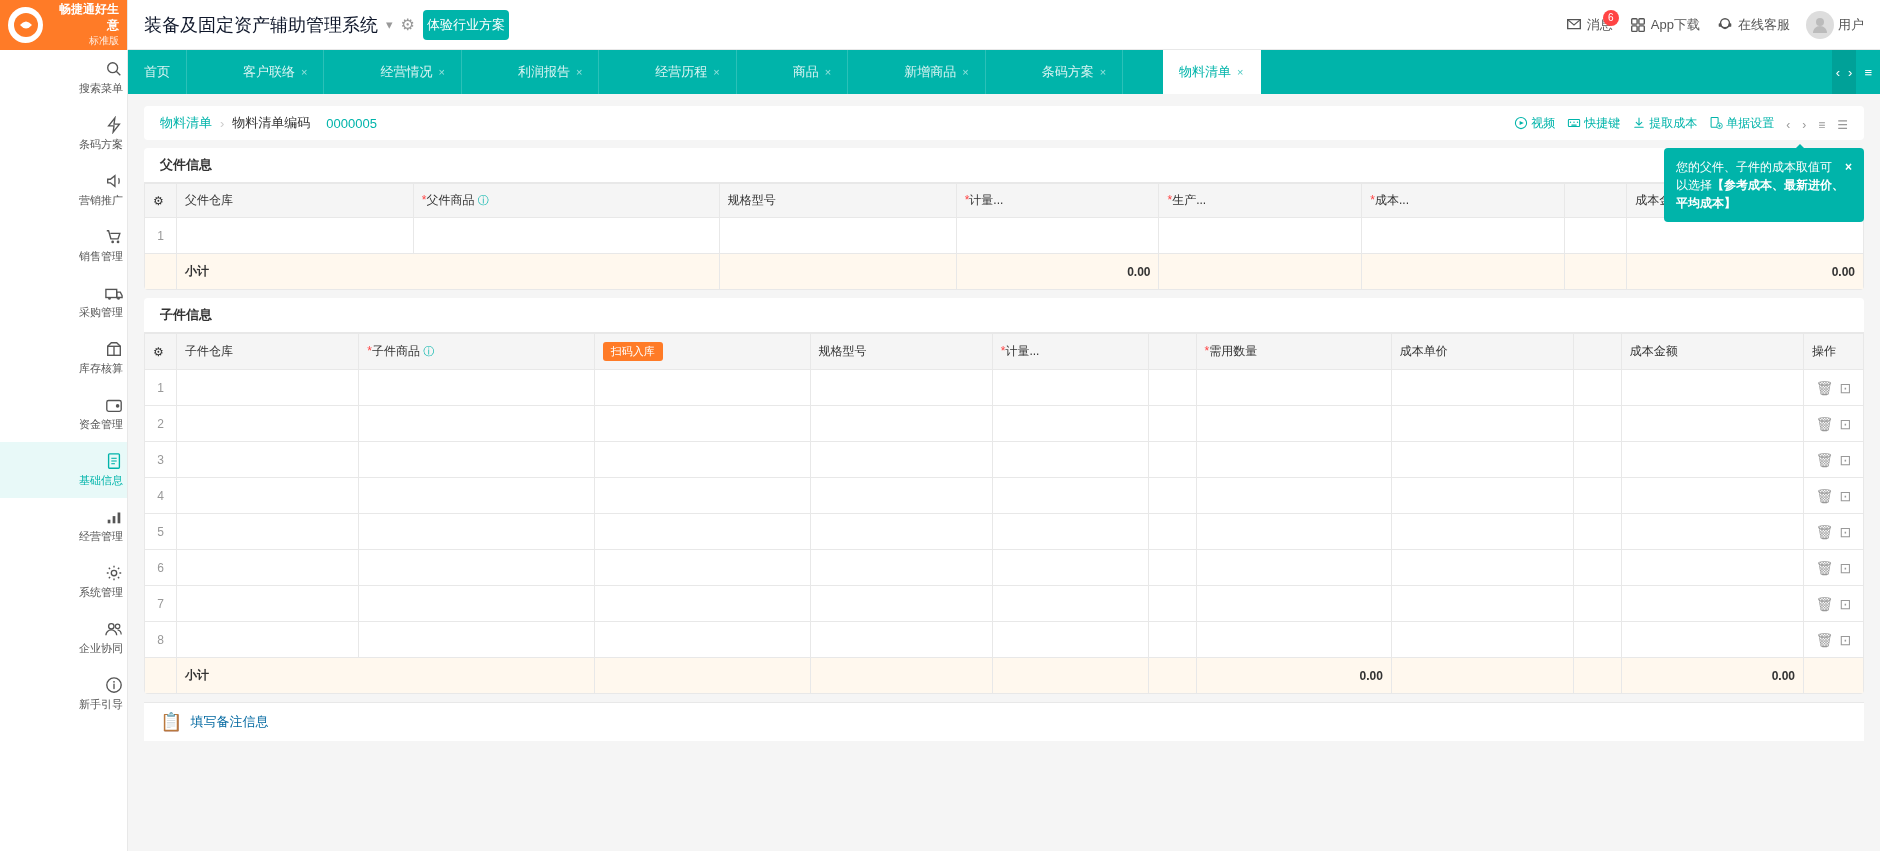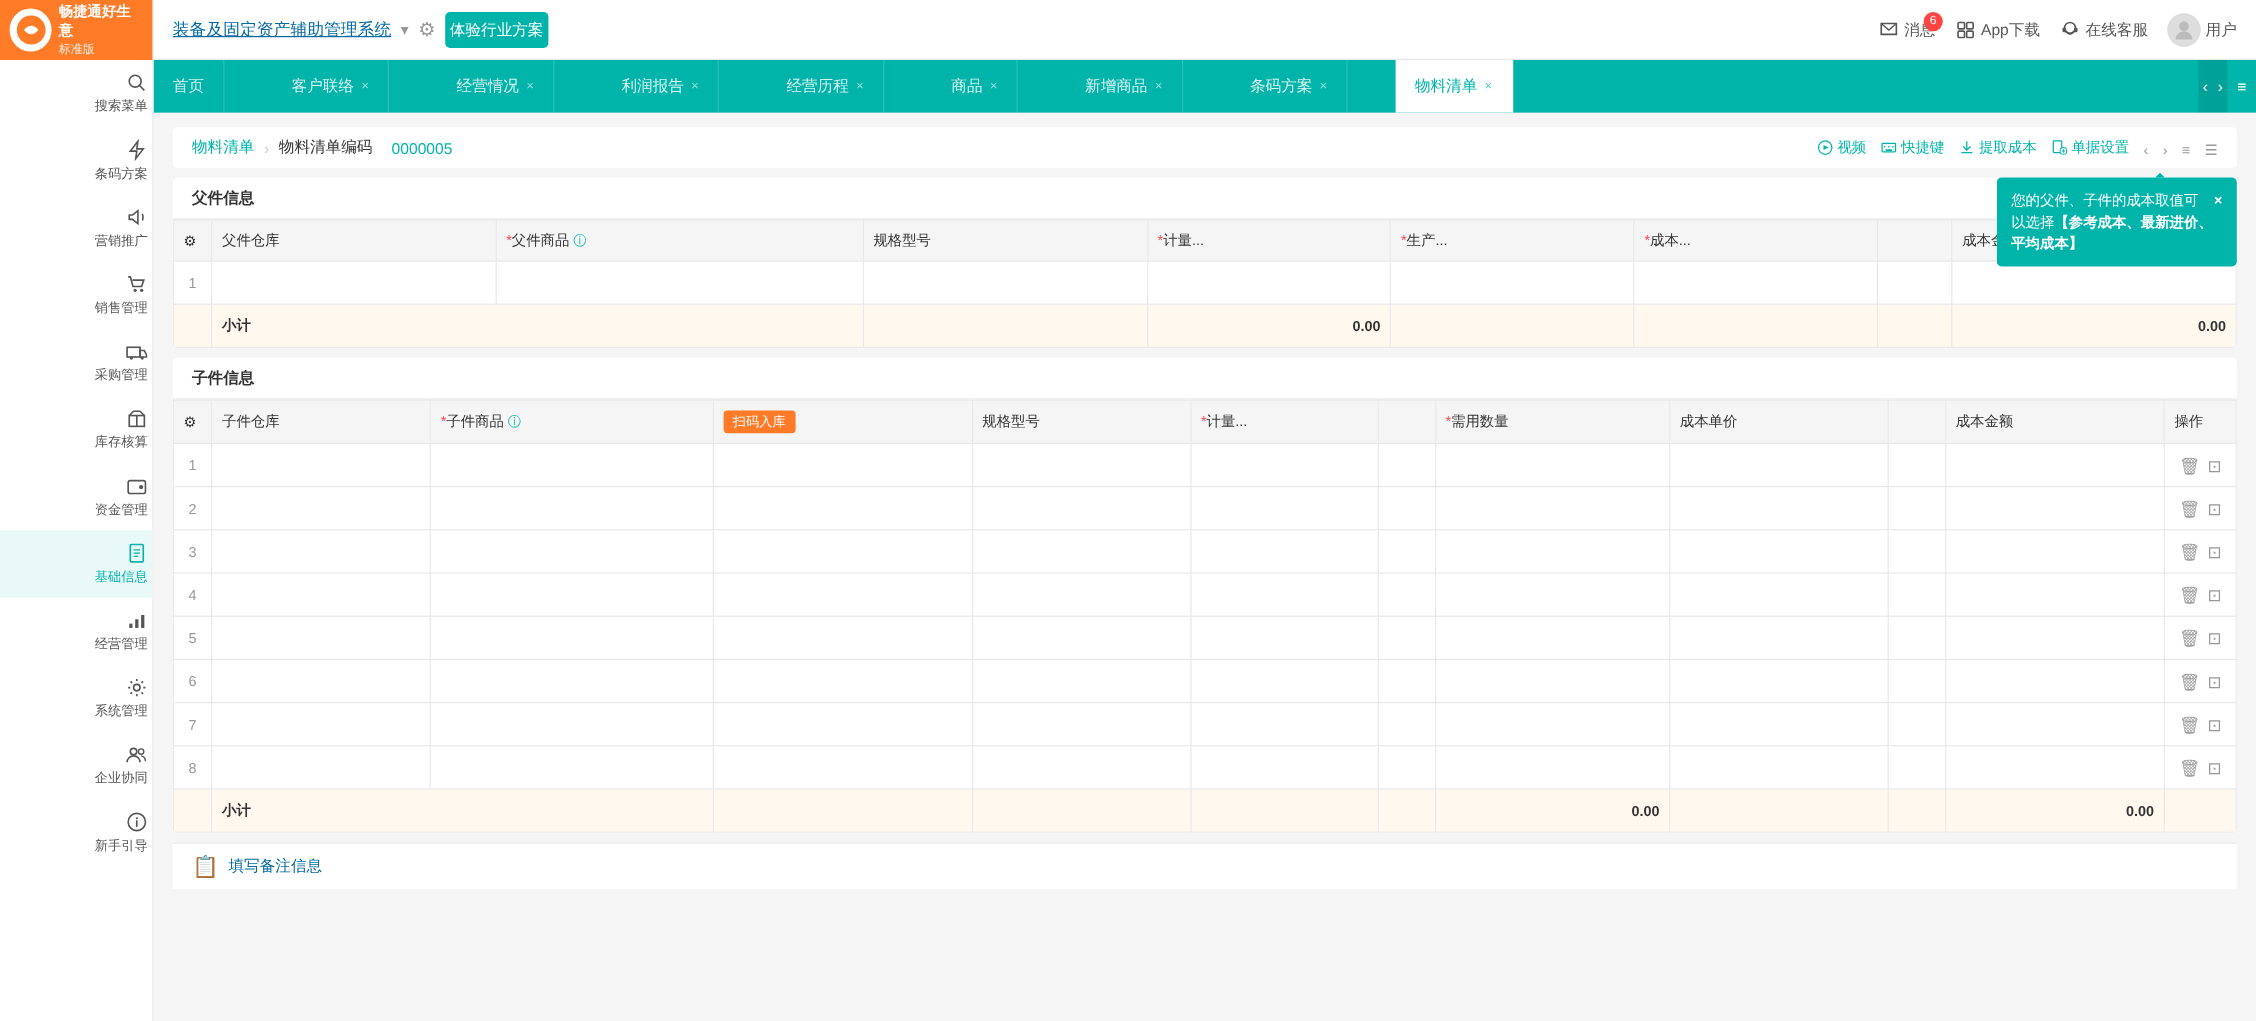--- a/index.html
+++ b/index.html
@@ -1,35 +1,35 @@
 <!DOCTYPE html>
 <html><head>
   <meta charset="utf-8">
   <style>
     * { box-sizing: border-box; margin: 0; padding: 0; }
     body { font-family: 'Microsoft YaHei', Arial, sans-serif; font-size: 13px; background: #f5f5f5; display: flex; height: 851px; overflow: hidden; }
 
     
     .sidebar { width: 128px; background: #fff; border-right: 1px solid #e8e8e8; display: flex; flex-direction: column; height: 100%; flex-shrink: 0; }
-    .sidebar-logo { background: #ff7b27; color: #fff; padding: 10px 8px; display: flex; align-items: center; gap: 6px; height: 50px; }
+    .sidebar-logo { background: #ff7b27; color: #fff; padding: 10px 8px; display: flex; align-items: center; gap: 6px; height: 50px; text-align: right; }
     .sidebar-logo-icon { width: 36px; height: 36px; background: #fff; border-radius: 50%; display: flex; align-items: center; justify-content: center; overflow: hidden; }
     .sidebar-logo-icon svg { width: 28px; height: 28px; }
     .sidebar-logo-text { font-size: 12px; font-weight: bold; line-height: 1.3; color: #fff; }
     .sidebar-logo-sub { font-size: 10px; color: rgba(255,255,255,0.85); }
     .sidebar-item { display: flex; flex-direction: column; align-items: flex-end; padding: 10px 4px; cursor: pointer; color: #555; font-size: 11px; gap: 3px; transition: color 0.2s; }
     .sidebar-item.active { color: #00b4aa; background: #e8f9f8; }
     .sidebar-item svg { width: 18px; height: 18px; }
 
     
     .main { flex: 1; display: flex; flex-direction: column; overflow: hidden; }
 
     
     .topbar { height: 50px; background: #fff; border-bottom: 1px solid #e8e8e8; display: flex; align-items: center; padding: 0 16px; justify-content: space-between; flex-shrink: 0; }
     .topbar-left { display: flex; align-items: center; gap: 8px; color: #333; font-size: 13px; }
-    .topbar-title { font-size: 14px; color: #0369a1; text-decoration: underline; }
+    .topbar-title { font-size: 18px; color: #0f172a; }
     .topbar-dropdown { color: #999; cursor: pointer; }
     .topbar-gear { color: #999; cursor: pointer; font-size: 16px; }
     .topbar-btn { background: #00b4aa; color: #fff; border: none; border-radius: 4px; padding: 6px 4px; cursor: pointer; font-size: 13px; }
     .topbar-right { display: flex; align-items: center; gap: 16px; color: #555; font-size: 13px; }
     .topbar-right-item { display: flex; align-items: center; gap: 4px; cursor: pointer; position: relative; }
     .badge { background: #ff4444; color: #fff; border-radius: 50%; width: 16px; height: 16px; font-size: 10px; display: flex; align-items: center; justify-content: center; position: absolute; top: -6px; right: -6px; }
     .avatar { width: 28px; height: 28px; background: #ddd; border-radius: 50%; display: flex; align-items: center; justify-content: center; overflow: hidden; }
 
     
     .nav-tabs { background: #00b4aa; display: flex; align-items: stretch; flex-shrink: 0; overflow-x: auto; }

